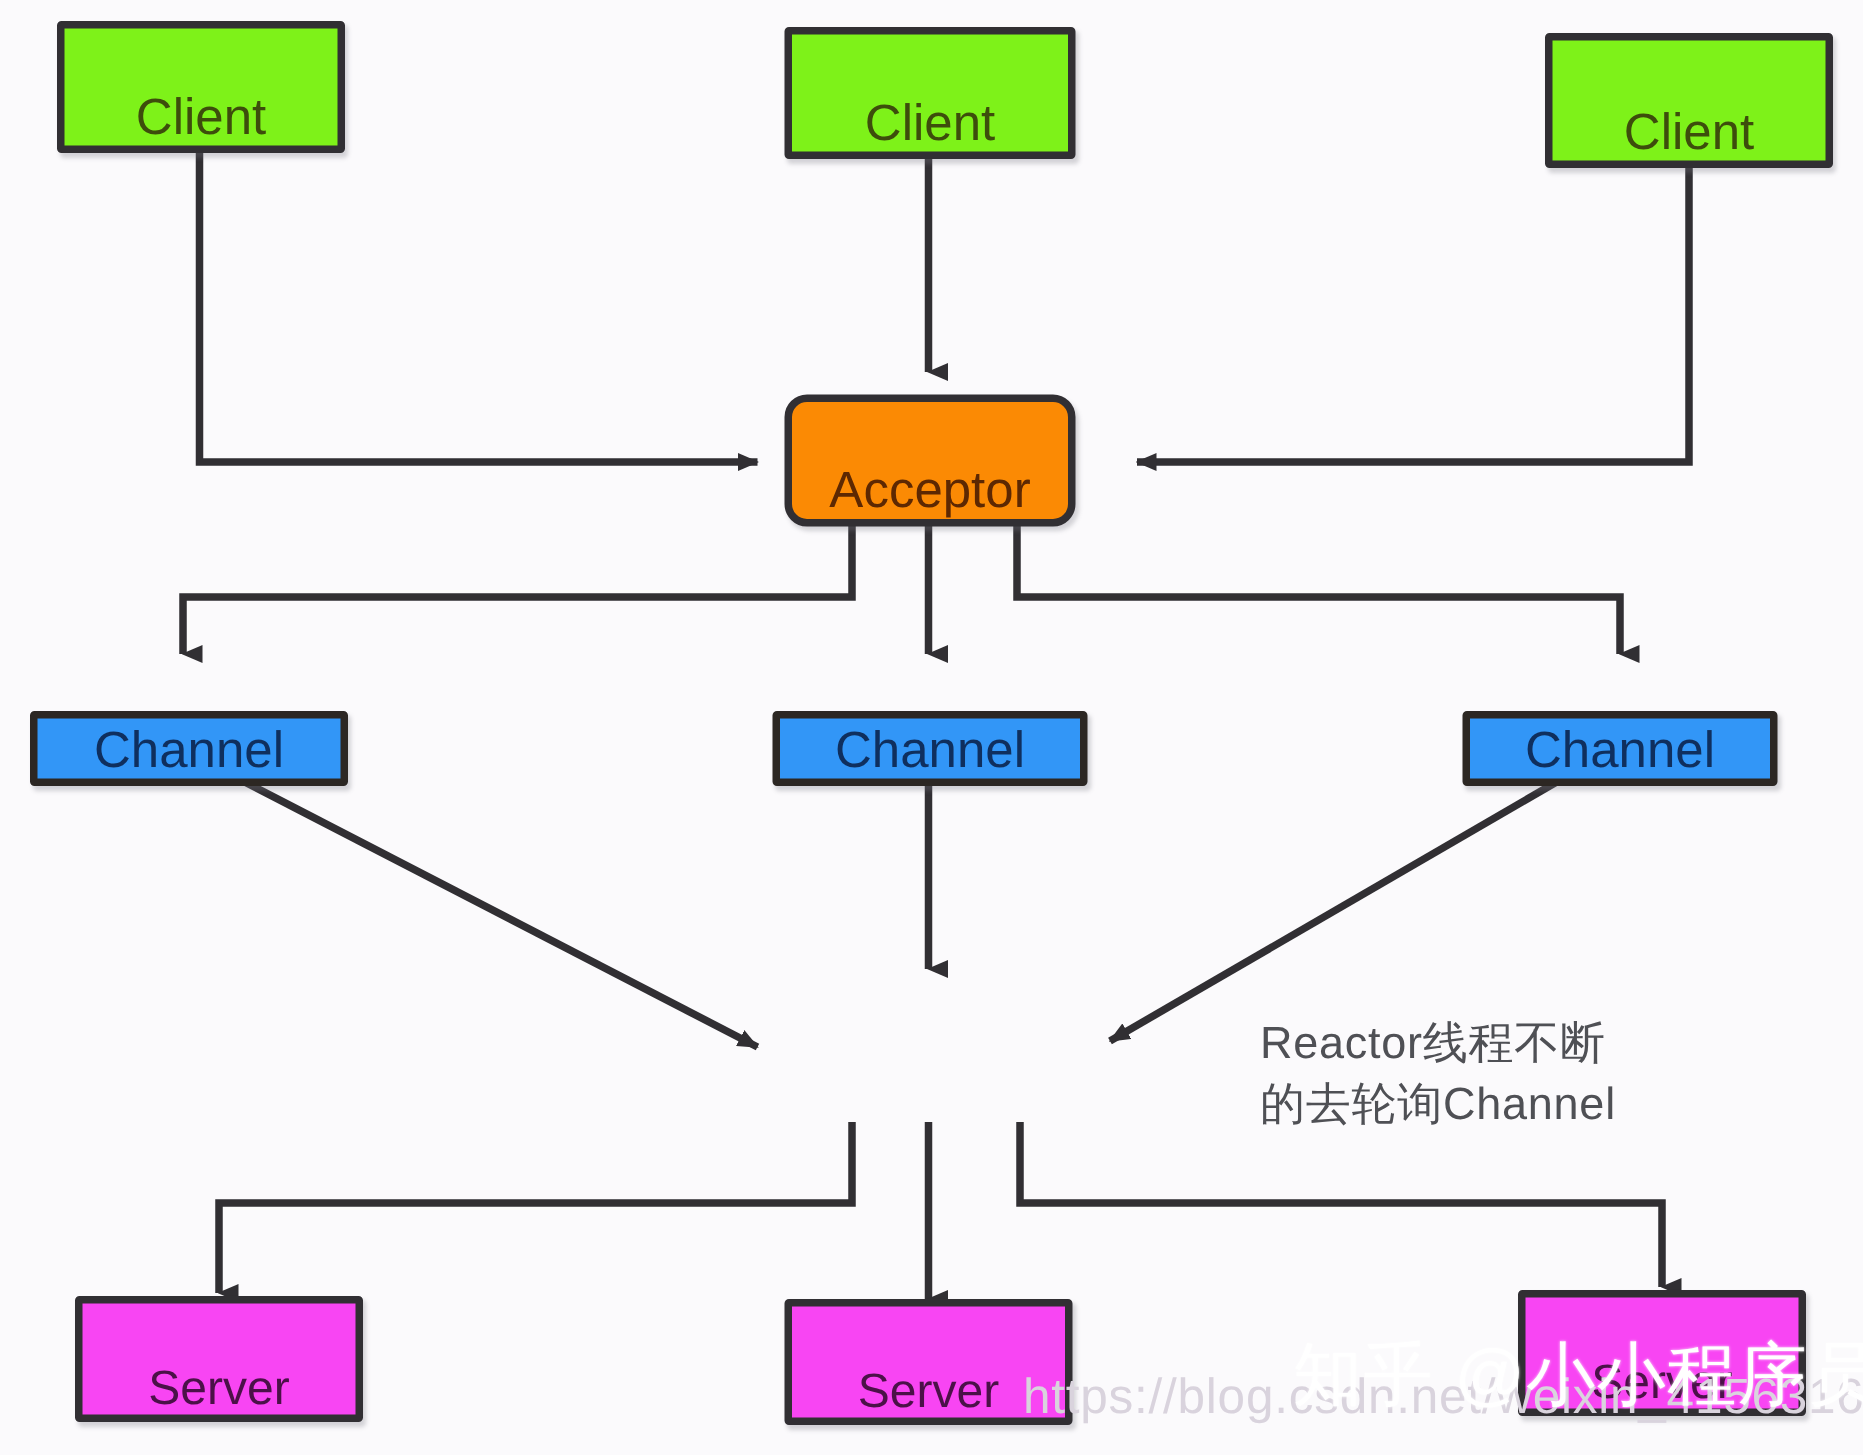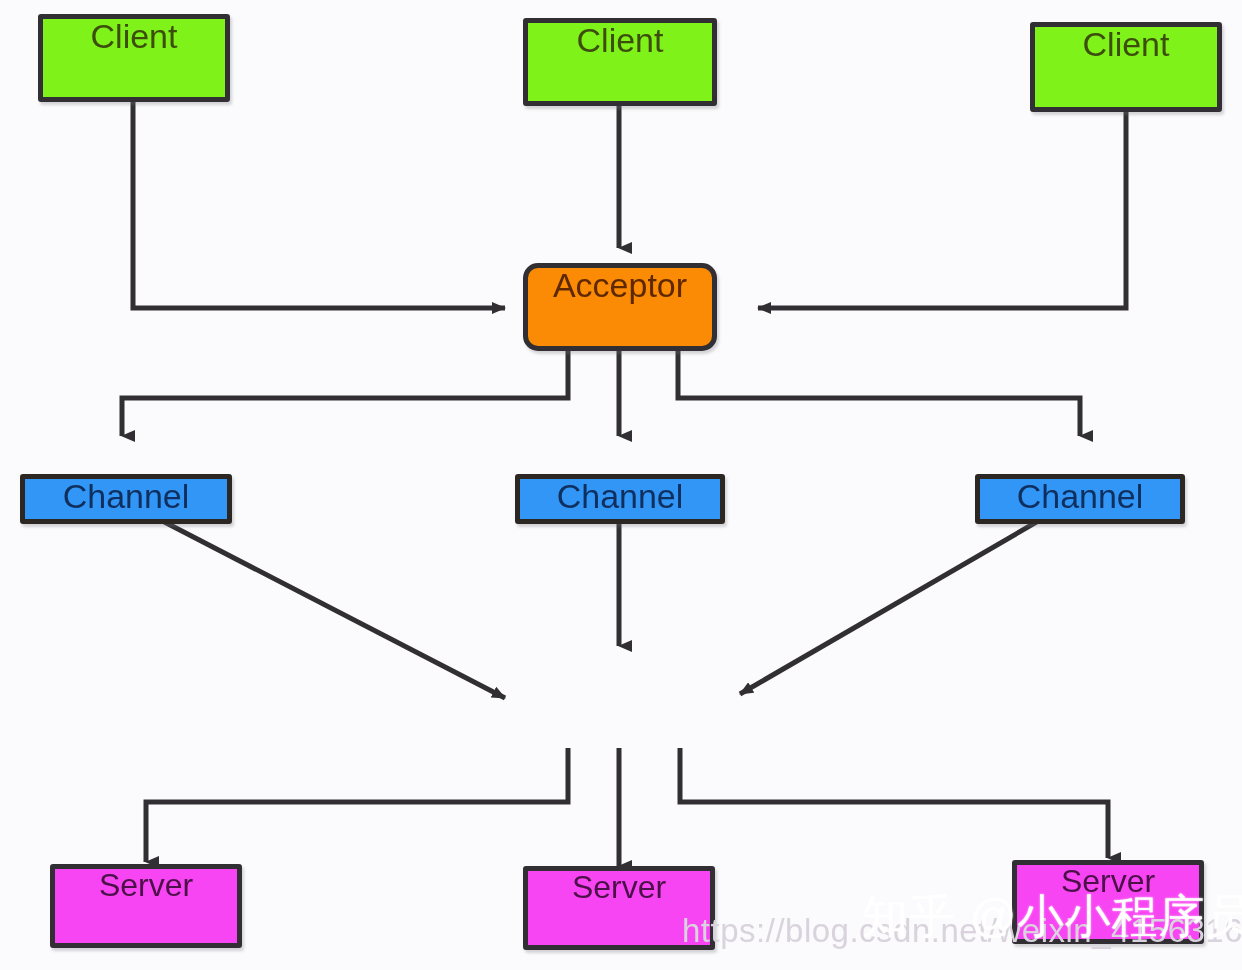--- a/index.html
+++ b/index.html
@@ -21,21 +21,21 @@
     position: absolute;
     left: 0;
     top: 0;
     width: 1242px;
     height: 970px;
   }
   .node {
     position: absolute;
     box-sizing: border-box;
     display: flex;
-    align-items: flex-start;
+    align-items: flex-end;
     justify-content: center;
     text-align: center;
     border: 5px solid #312f33;
     border-radius: 3px;
     box-shadow: 2px 3px 3px rgba(120,120,130,0.30);
     line-height: 1.05;
     overflow: hidden;
     z-index: 3;
     padding: 0 2px;
   }
@@ -163,20 +163,22 @@
 
   <div class="node n-channel" style="left:515px; top:450px; width:210px; height:50px;">
     <span>Channel</span>
   </div>
 
   <div class="node n-channel" style="left:975px; top:450px; width:210px; height:50px;">
     <span>Channel</span>
   </div>
 
 
+  <div class="annotation" style="left:840px; top:676px;">Reactor线程不断
+的去轮询Channel</div>
 
   <div class="node n-server" style="left:50px; top:864px; width:192px; height:84px;">
     <span>Server</span>
   </div>
 
   <div class="node n-server" style="left:523px; top:866px; width:192px; height:84px;">
     <span>Server</span>
   </div>
 
   <div class="node n-server" style="left:1012px; top:860px; width:192px; height:84px;">

